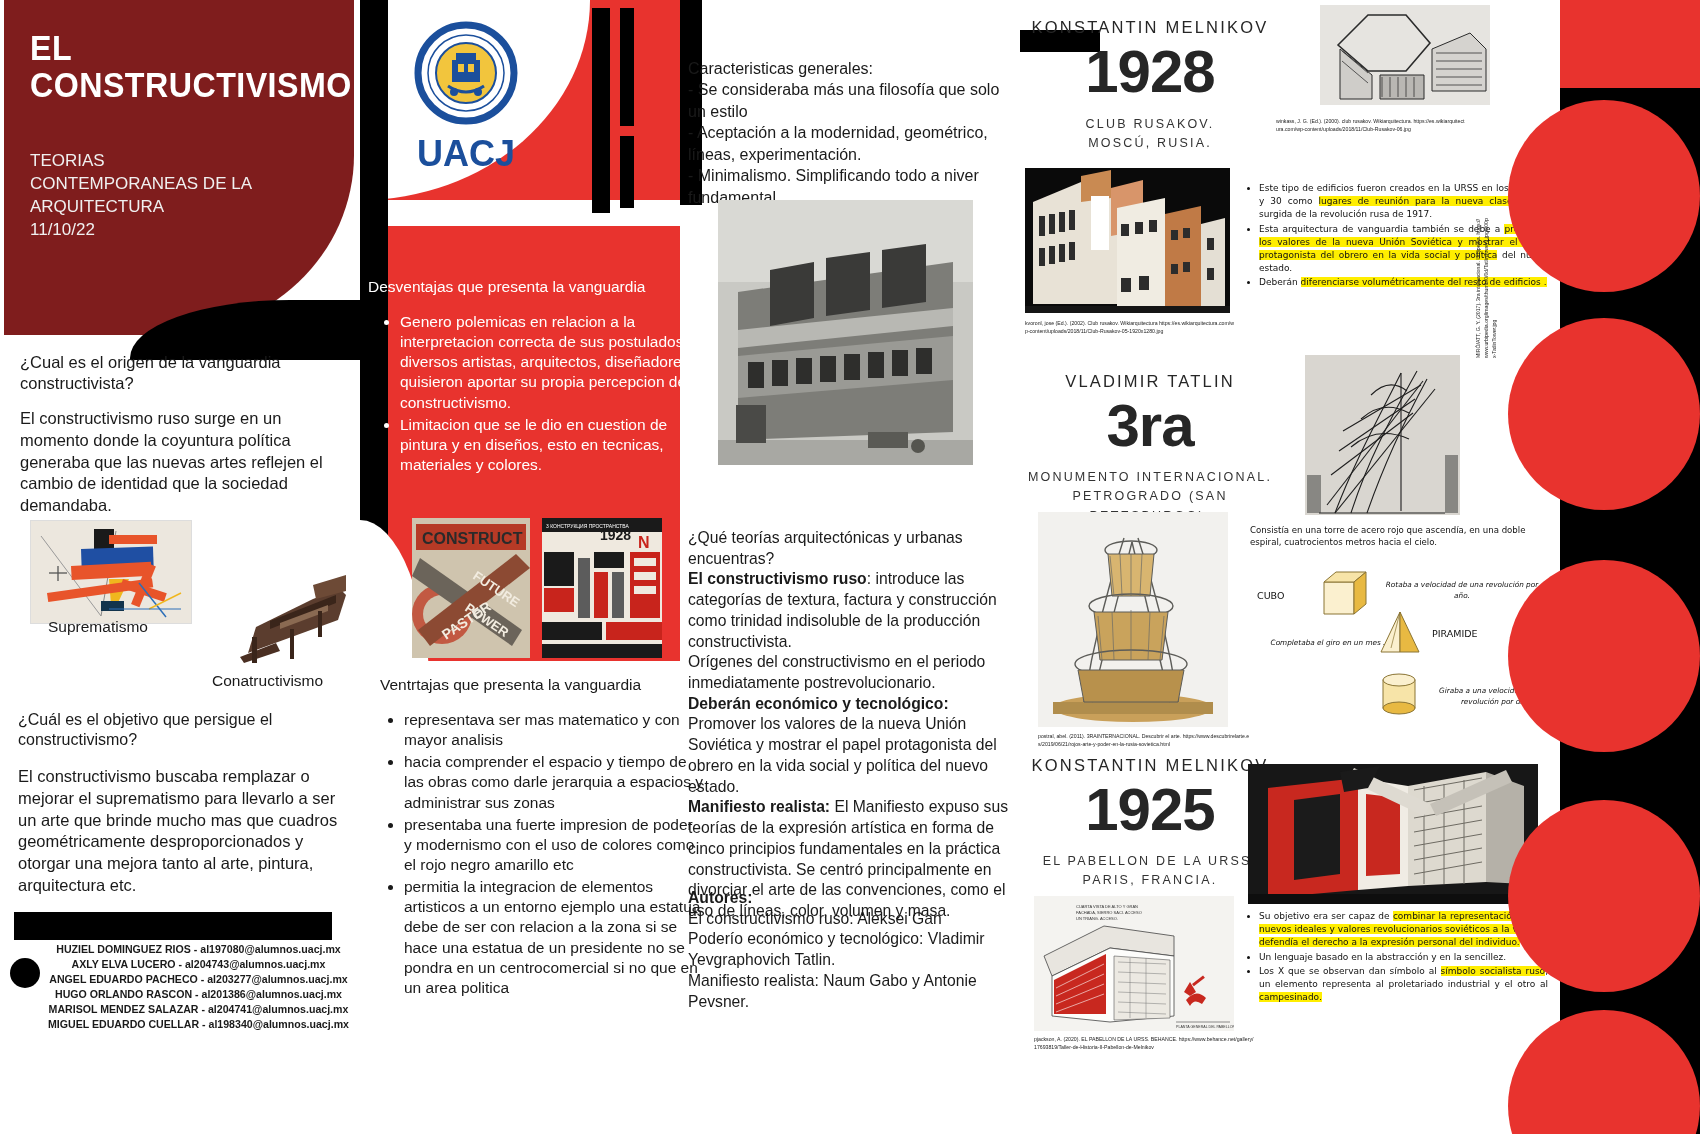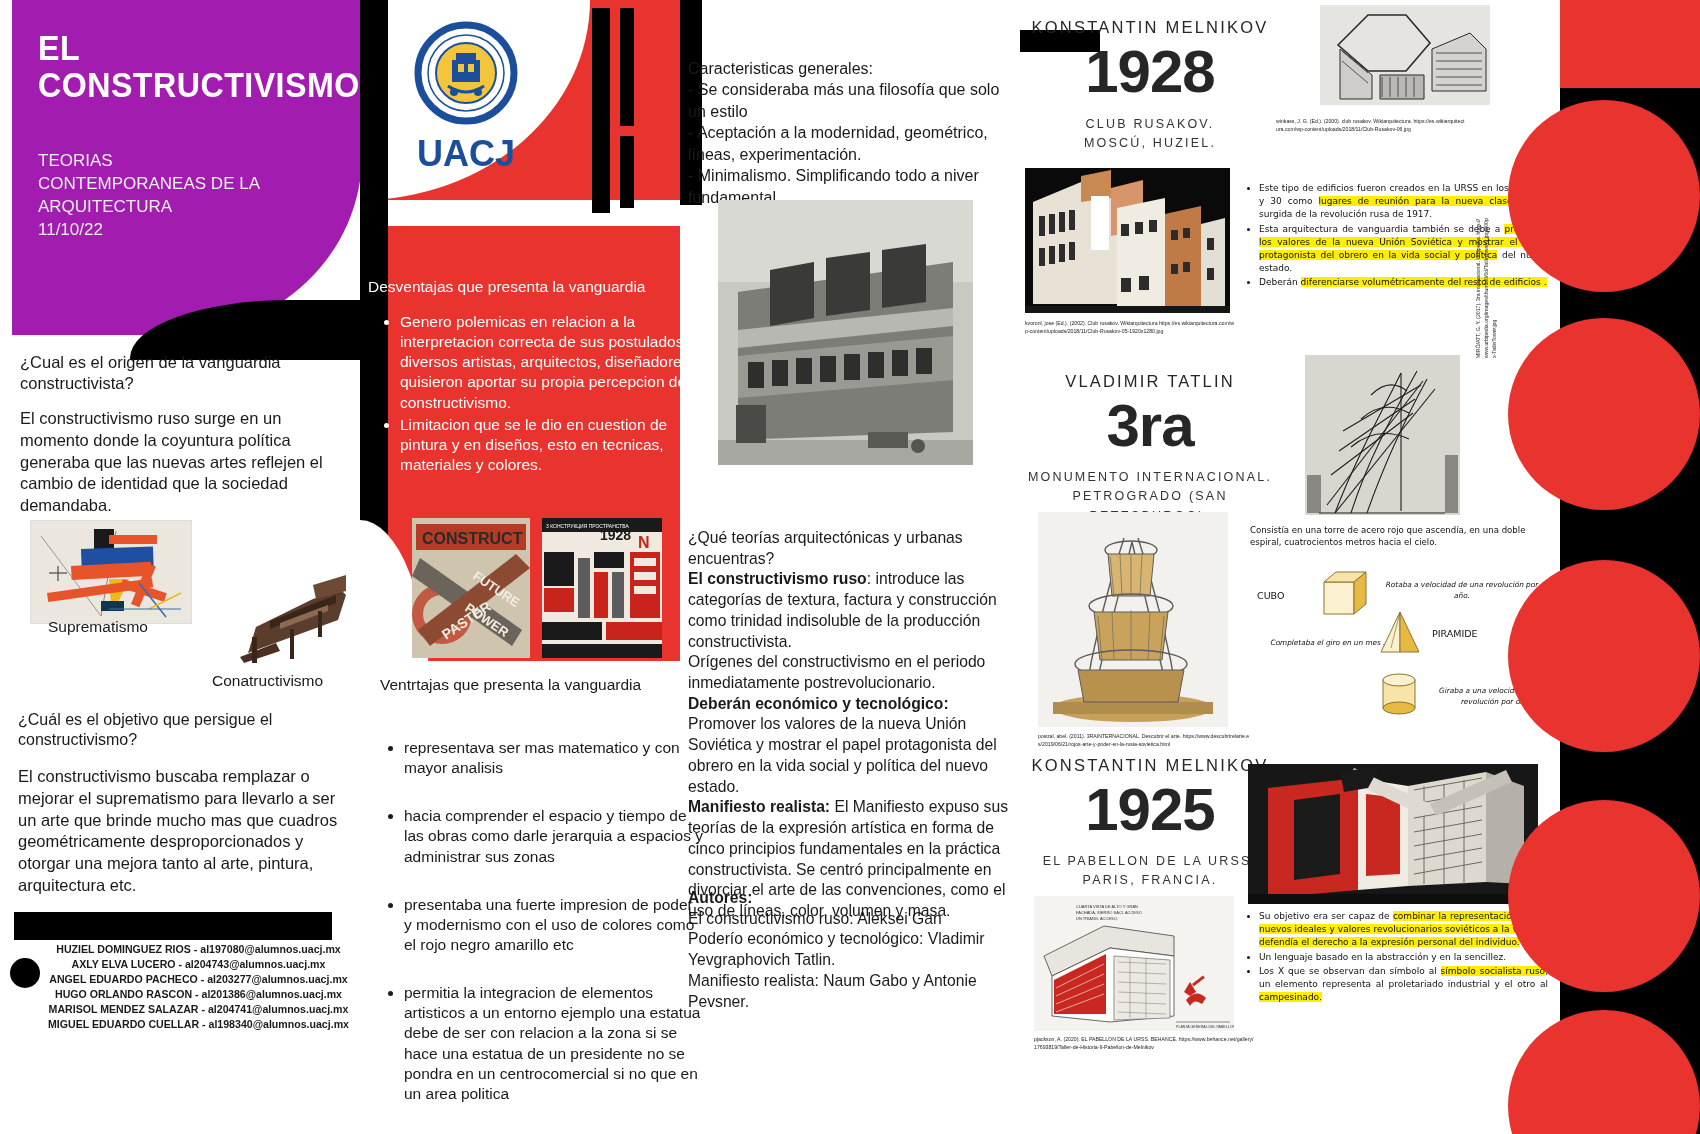--- a/index.html
+++ b/index.html
@@ -2,21 +2,21 @@
 <html><head>
 <meta charset="utf-8">
 <style>
   html,body{margin:0;padding:0;background:#fff;}
   body{width:1700px;height:1134px;position:relative;overflow:hidden;
        font-family:"Liberation Sans",sans-serif;color:#1a1a1a;}
   .abs{position:absolute;}
 
   
   #col1{left:0;top:0;width:360px;height:1134px;}
-  .hdr-block{position:absolute;left:12px;top:0;width:350px;height:335px;background:#a21caf;
+  .hdr-block{position:absolute;left:4px;top:0;width:350px;height:335px;background:#7f1d1d;
              border-bottom-right-radius:190px 180px;overflow:hidden;}
   .hdr-title{position:absolute;left:26px;top:30px;color:#fff;font-weight:bold;
              font-family:"Liberation Sans Narrow","Liberation Sans",sans-serif;
              font-size:35px;line-height:1.05;letter-spacing:.5px;transform:scaleX(.92);
              transform-origin:left top;}
   .hdr-sub{position:absolute;left:26px;top:150px;color:#f0f0f0;font-size:17px;
            line-height:1.35;}
   .hdr-wedge{position:absolute;left:130px;top:300px;width:230px;height:60px;background:#000;
              border-top-left-radius:160px 58px;}
   .c1-q{position:absolute;left:20px;top:352px;width:330px;font-size:16.5px;line-height:1.28;}
@@ -48,21 +48,21 @@
                  border-top-right-radius:70px 180px;}
   .c2-h1{position:absolute;left:8px;top:278px;width:300px;color:#fff;font-size:15.5px;}
   .c2-ul{position:absolute;left:18px;top:312px;width:296px;color:#fff;font-size:15.5px;
          line-height:1.3;margin:0;padding-left:22px;}
   .c2-ul li{margin-bottom:2px;}
   .img-a{position:absolute;left:52px;top:518px;width:118px;height:140px;background:#c8bca6;overflow:hidden;}
   .img-b{position:absolute;left:182px;top:518px;width:120px;height:140px;background:#eee;overflow:hidden;}
   .c2-h2{position:absolute;left:20px;top:676px;width:300px;font-size:15.5px;}
   .c2-ul2{position:absolute;left:18px;top:710px;width:300px;font-size:15.5px;line-height:1.3;
           margin:0;padding-left:26px;}
-  .c2-ul2 li{margin-bottom:2px;margin-top:28px;}
+  .c2-ul2 li{margin-bottom:2px;}
 
   
   #col3{left:680px;top:0;width:340px;height:1134px;}
   .c3-blackbar{position:absolute;left:0px;top:0px;width:22px;height:205px;background:#000;}
   .c3-t1{position:absolute;left:8px;top:58px;width:320px;font-size:16px;line-height:1.34;}
   .c3-img{position:absolute;left:38px;top:200px;width:255px;height:265px;background:#555;overflow:hidden;}
   .c3-t2{position:absolute;left:8px;top:528px;width:330px;font-size:15.7px;line-height:1.32;}
   .c3-t3{position:absolute;left:8px;top:888px;width:330px;font-size:15.7px;line-height:1.32;}
   b{font-weight:bold;}
 
@@ -310,21 +310,21 @@
   </div>
 </div>
 
 <div class="abs" id="col4">
   <div class="blk-sq"></div>
 
   <div class="kname" style="left:10px;top:18px;">KONSTANTIN MELNIKOV</div>
   <div class="kyear" style="left:10px;top:42px;">1928</div>
   <div class="kplace" style="left:10px;top:115px;">
     <div>CLUB RUSAKOV.</div>
-    <div>MOSCÚ, HUZIEL.</div>
+    <div>MOSCÚ, RUSIA.</div>
   </div>
 
   <div class="photo" style="left:300px;top:5px;width:170px;height:100px;">
     <svg width="170" height="100" viewBox="0 0 170 100">
       <rect width="170" height="100" fill="#e6e4e0"></rect>
       <polygon points="18,40 48,10 86,10 110,38 86,66 48,66" fill="none" stroke="#2b2b2b" stroke-width="1.6"></polygon>
       <polygon points="20,44 52,70 52,94 20,94" fill="#cfcdc9" stroke="#2b2b2b"></polygon>
       <polygon points="60,70 104,70 104,94 60,94" fill="#b9b7b3" stroke="#2b2b2b"></polygon>
       <polygon points="112,44 150,28 166,44 166,86 112,86" fill="#d5d3cf" stroke="#2b2b2b"></polygon>
       <g stroke="#333" stroke-width=".8">

